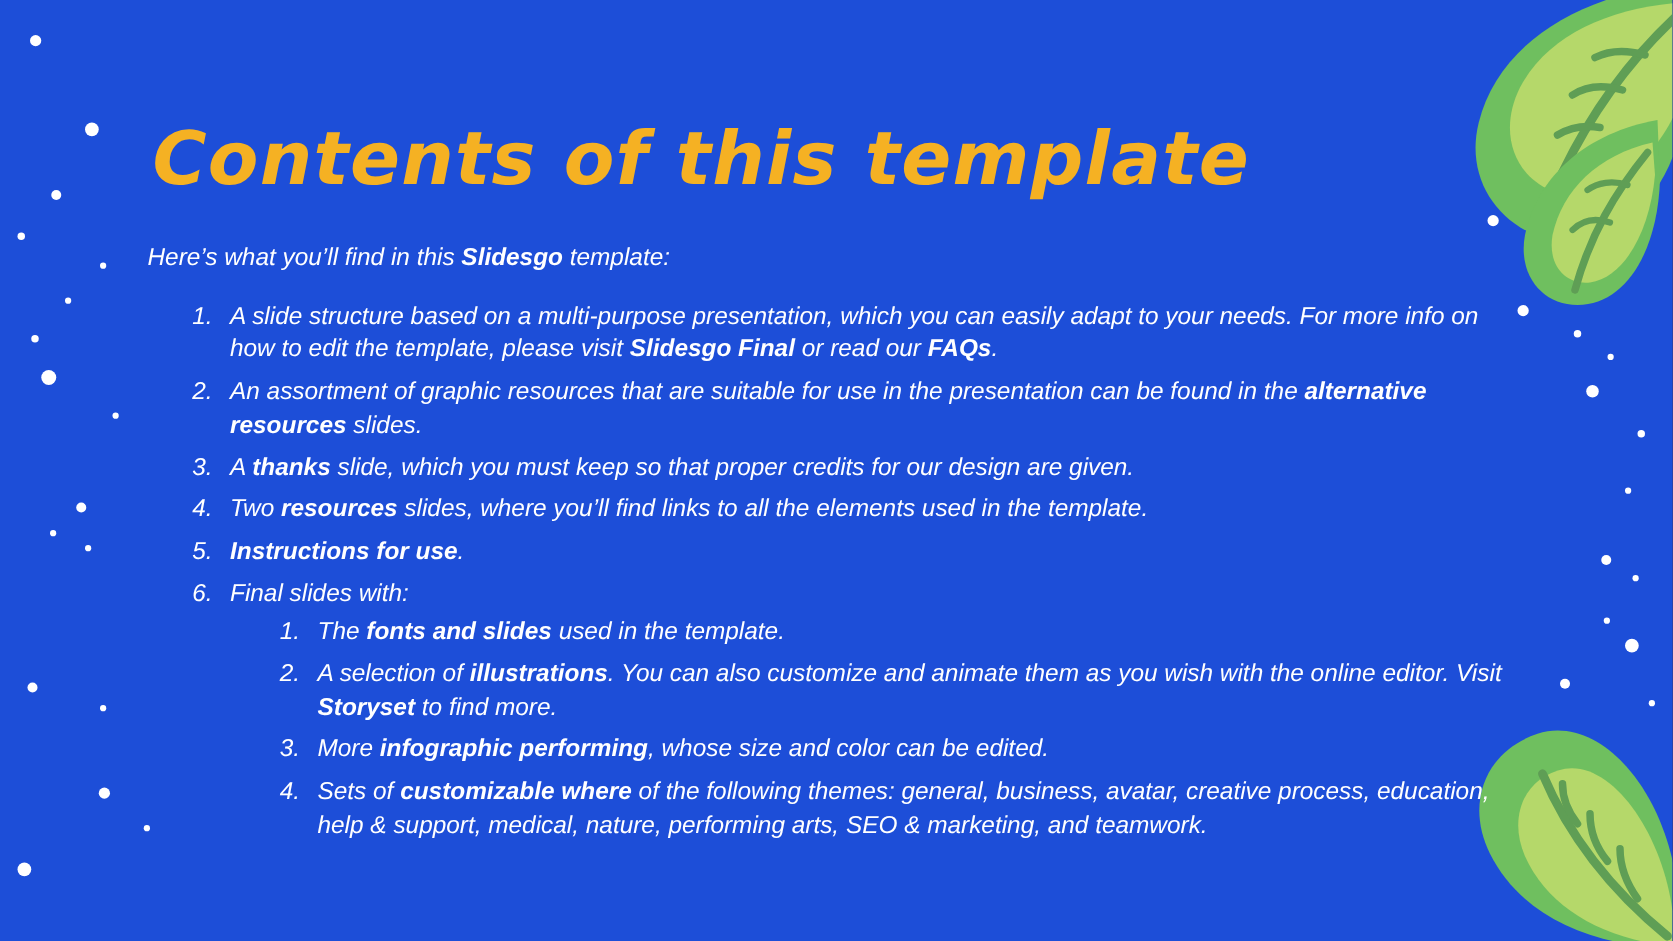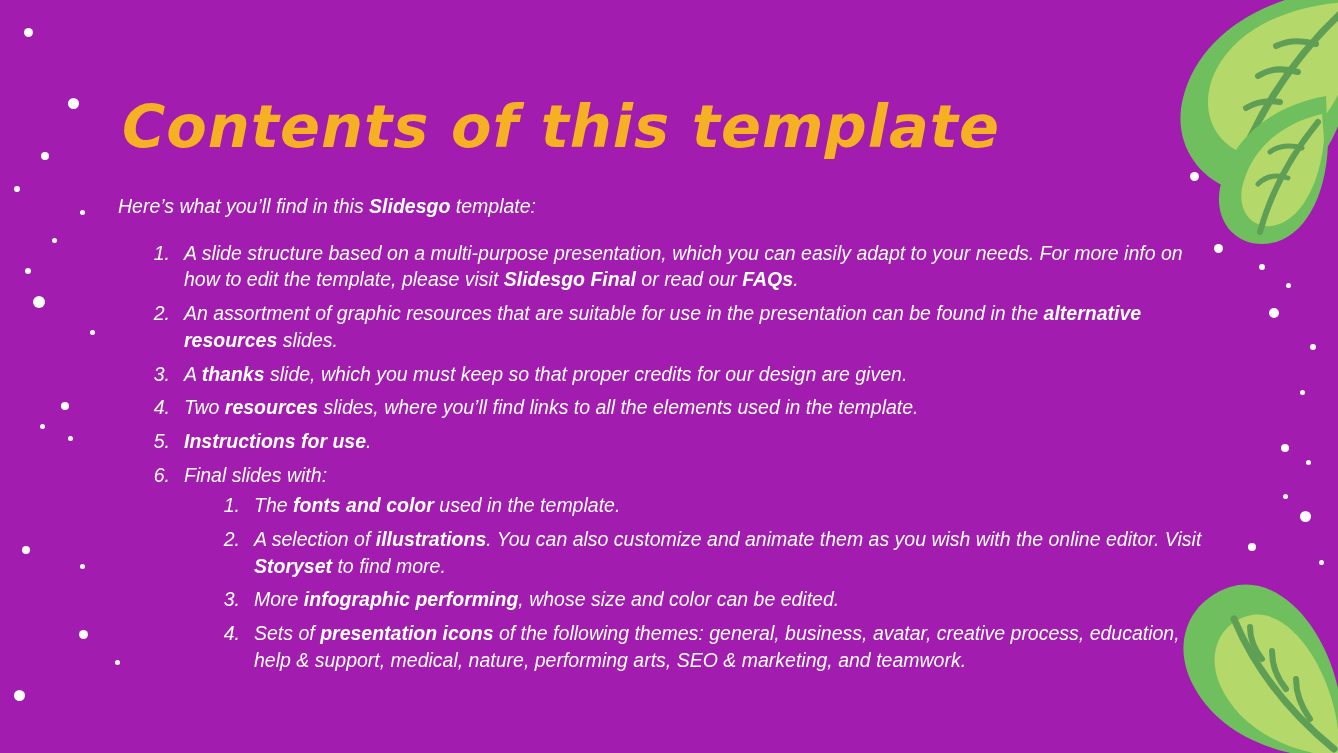--- a/index.html
+++ b/index.html
@@ -12,21 +12,21 @@
 
   body {
     background: #43305f;
     font-family: "Liberation Sans", sans-serif;
     position: relative;
   }
 
   #slide {
     position: absolute;
     inset: 0;
-    background: #a21caf;
+    background: #1d4ed8;
     overflow: hidden;
   }
 
   
   .dot {
     position: absolute;
     border-radius: 50%;
     background: #ffffff;
     pointer-events: none;
   }
@@ -204,30 +204,30 @@
       <li>
         <span>Two <b>resources</b> slides, where you’ll find links to all the elements used in the template.</span>
       </li>
       <li>
         <span><b>Instructions for use</b>.</span>
       </li>
       <li>
         <span>Final slides with:</span>
         <ol class="level2">
           <li>
-            <span>The <b>fonts and color</b> used in the template.</span>
+            <span>The <b>fonts and slides</b> used in the template.</span>
           </li>
           <li>
             <span>A selection of <b>illustrations</b>. You can also customize and animate them as you wish with the online editor. Visit <b>Storyset</b> to find more.</span>
           </li>
           <li>
             <span>More <b>infographic performing</b>, whose size and color can be edited.</span>
           </li>
           <li>
-            <span>Sets of <b>presentation icons</b> of the following themes: general, business, avatar, creative process, education, help &amp; support, medical, nature, performing arts, SEO &amp; marketing, and teamwork.</span>
+            <span>Sets of <b>customizable where</b> of the following themes: general, business, avatar, creative process, education, help &amp; support, medical, nature, performing arts, SEO &amp; marketing, and teamwork.</span>
           </li>
         </ol>
       </li>
     </ol>
 
   </div>
 
 </div>
 
 </body></html>

